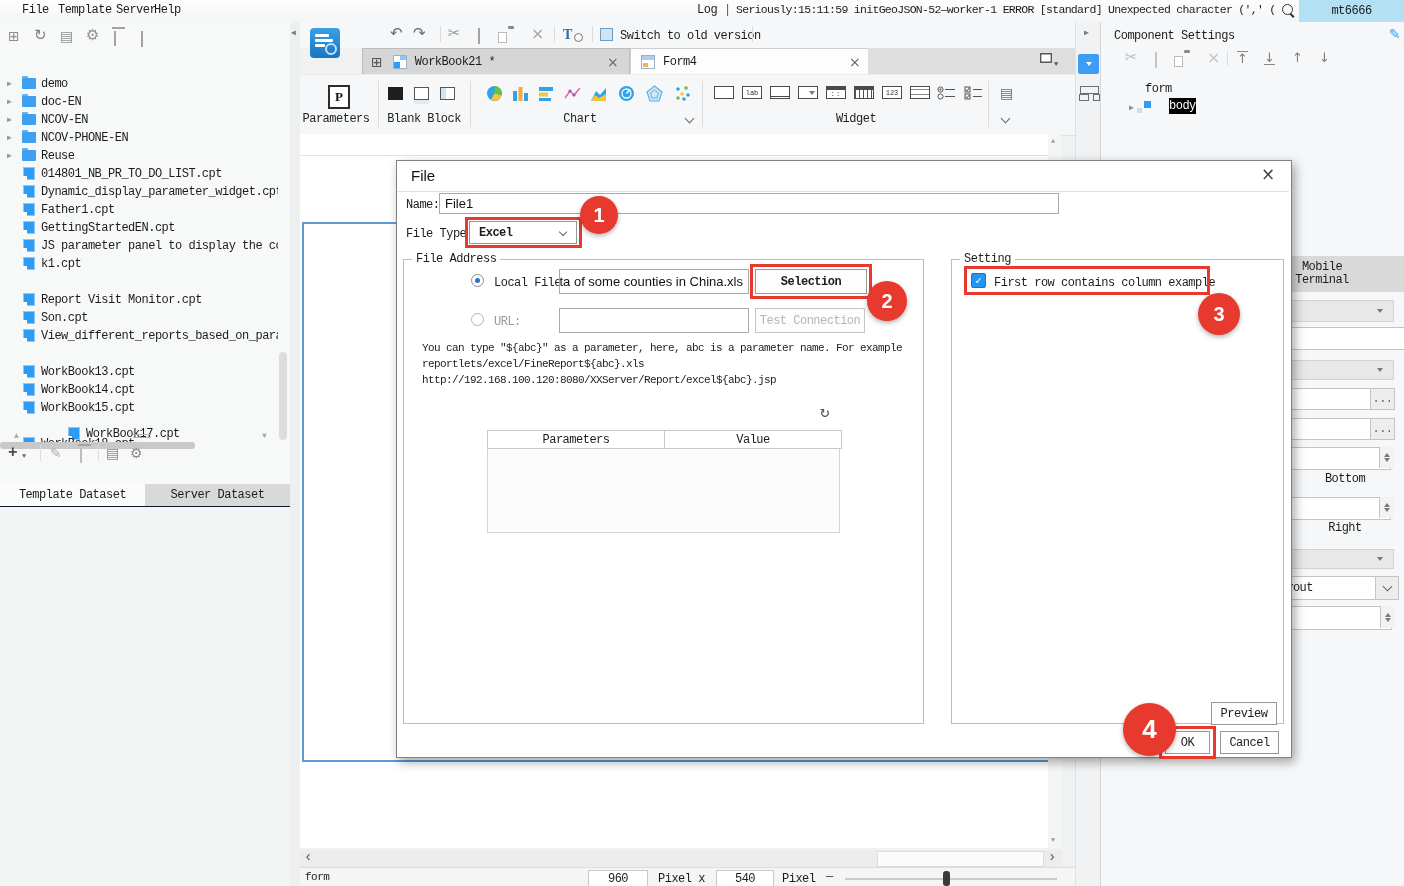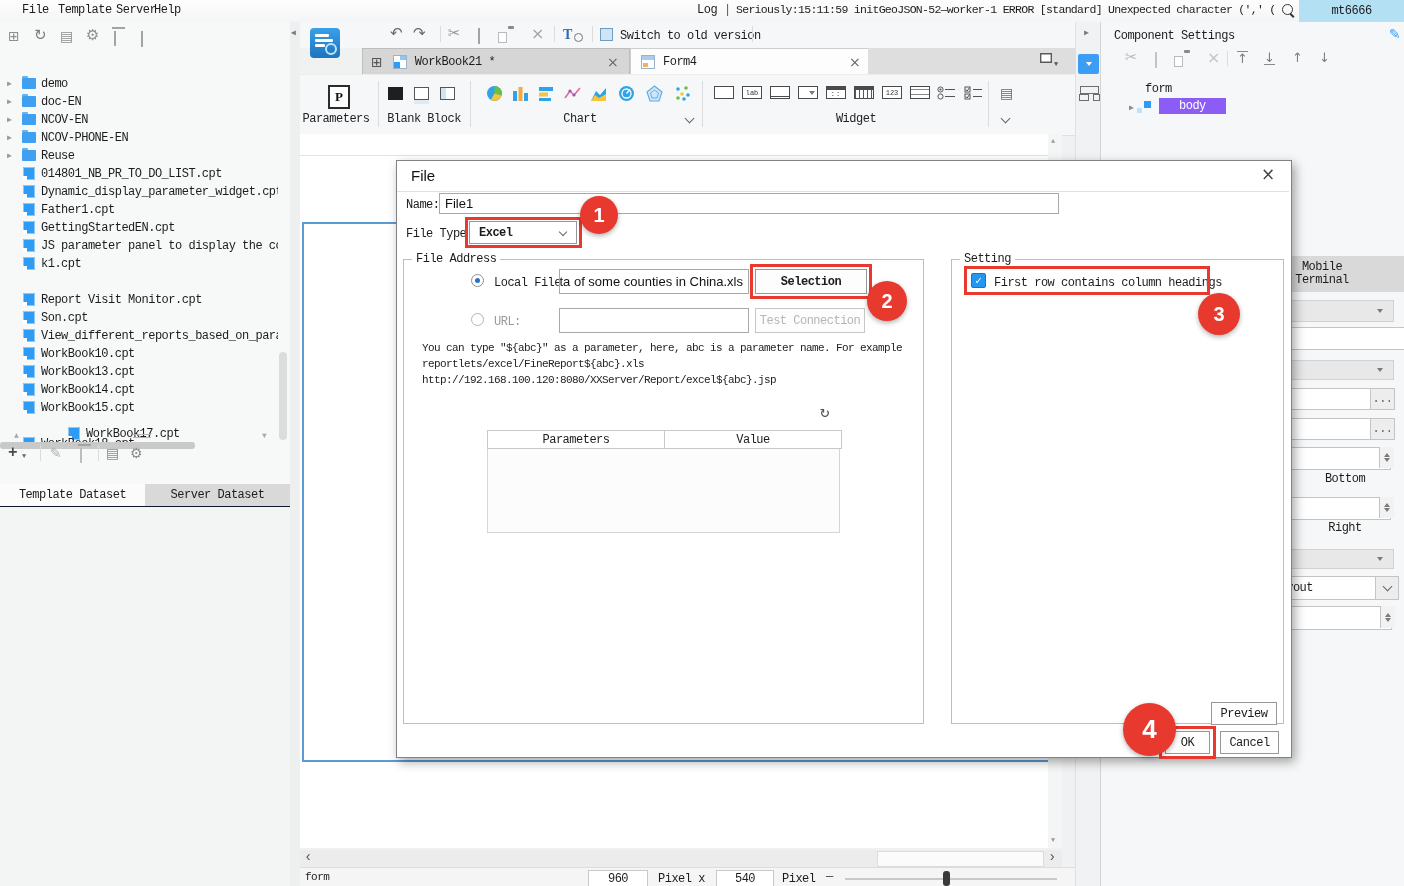--- a/index.html
+++ b/index.html
@@ -207,25 +207,20 @@
         <div class="trow file" style="top: 237px;">
 
         <span class="fileic"></span>
         <span class="tlabel bm">Son.cpt</span>
       </div>
         <div class="trow file" style="top: 255px;">
 
         <span class="fileic"></span>
         <span class="tlabel bm">View_different_reports_based_on_paramete</span>
       </div>
-        <div class="trow file" style="top: 273px;">
-
-        <span class="fileic"></span>
-        <span class="tlabel bm">WorkBook10.cpt</span>
-      </div>
         <div class="trow file" style="top: 291px;">
 
         <span class="fileic"></span>
         <span class="tlabel bm">WorkBook13.cpt</span>
       </div>
         <div class="trow file" style="top: 309px;">
 
         <span class="fileic"></span>
         <span class="tlabel bm">WorkBook14.cpt</span>
       </div>
@@ -455,21 +450,21 @@
     <div class="vline" style="left:126px;top:29px;height:15px"></div>
     <span class="abs ic arrT" style="left:136px;top:29px;font-size:13px;color:#7e7e7e">↑</span>
     <span class="abs ic arrB" style="left:163px;top:29px;font-size:13px;color:#7e7e7e">↓</span>
     <span class="abs ic" style="left:191px;top:29px;font-size:13px;color:#7e7e7e">↑</span>
     <span class="abs ic" style="left:218px;top:29px;font-size:13px;color:#7e7e7e">↓</span>
     
     <span class="abs formicon" style="left:22px;top:60px"></span>
     <span class="abs bm" style="left:44px;top:60px">form</span>
     <span class="abs" style="left:28px;top:81px;font-size:8px;color:#8a8a8a">▶</span>
     <span class="abs bodyic" style="left:40px;top:78px"></span>
-    <span class="abs bm" style="left:58px;top:76px;background:#8b5cf6;color:#fff;padding:1px 20px">body</span>
+    <span class="abs bm" style="left:68px;top:76px;background:#000000;color:#fff;padding:1px 0">body</span>
   </div>
 
   
   <div>
     <div class="abs ctr" style="left:1240px;top:256px;width:164px;height:36px;background:#d9d9d9;flex-direction:column;line-height:13px">
       <span class="bm">Mobile</span>
       <span class="bm">Terminal</span>
     </div>
     <div class="secrow" style="left:1240px;top:300px;width:152px;height:20px">
         <span class="tri triD" style="position:absolute;right:10px;top:8px"></span>
@@ -550,21 +545,21 @@
         <div class="thc bm" style="left:0;width:178px">Parameters</div>
         <div class="thc bm" style="left:177px;width:178px">Value</div>
         <div class="abs" style="left:0;top:19px;width:353px;height:84px;background:#fcfcfc;border:1px solid #d6d6d6;border-top:none"></div>
       </div>
     </div>
     <div class="circ" style="left:470px;top:120px;width:40px;height:40px">2</div>
 
     <div class="gb" style="left:554px;top:98px;width:333px;height:465px">
       <span class="legend bm">Setting</span>
       <span class="cb" style="left:19px;top:13px">✓</span>
-      <span class="abs bm" style="left:42px;top:16px">First row contains column headings</span>
+      <span class="abs bm" style="left:42px;top:16px">First row contains column example</span>
       <div class="redrect" style="left:12px;top:6px;width:246px;height:29px"></div>
       <div class="btn bm" style="left:259px;top:442px;width:66px;height:23px">Preview</div>
     </div>
     <div class="circ" style="left:801px;top:132px;width:42px;height:42px">3</div>
 
     <div class="btn bm fl" style="left:768px;top:570px;width:45px;height:23px">OK</div>
     <div class="redrect" style="left:762px;top:565px;width:57px;height:33px"></div>
     <div class="btn bm fl" style="left:823px;top:570px;width:59px;height:23px">Cancel</div>
     <div class="circ" style="left:726px;top:542px;width:53px;height:53px;font-size:26px">4</div>
   </div>

